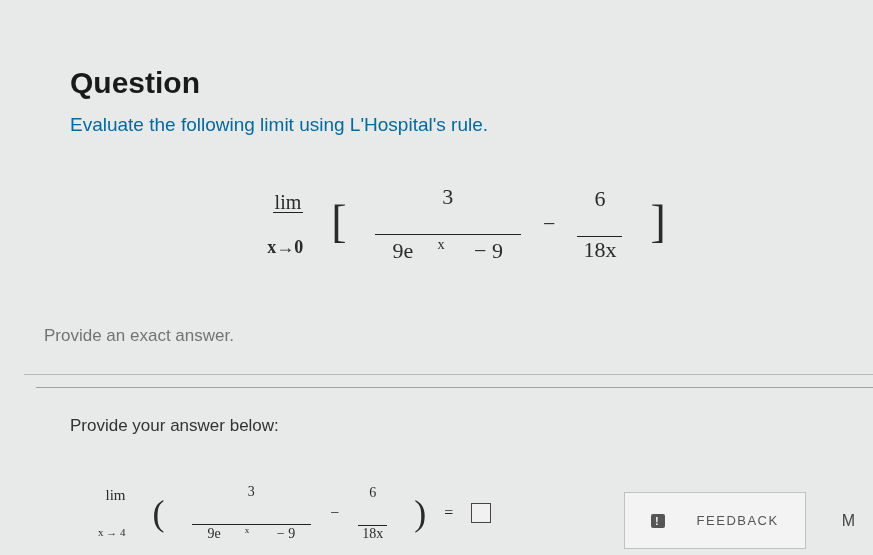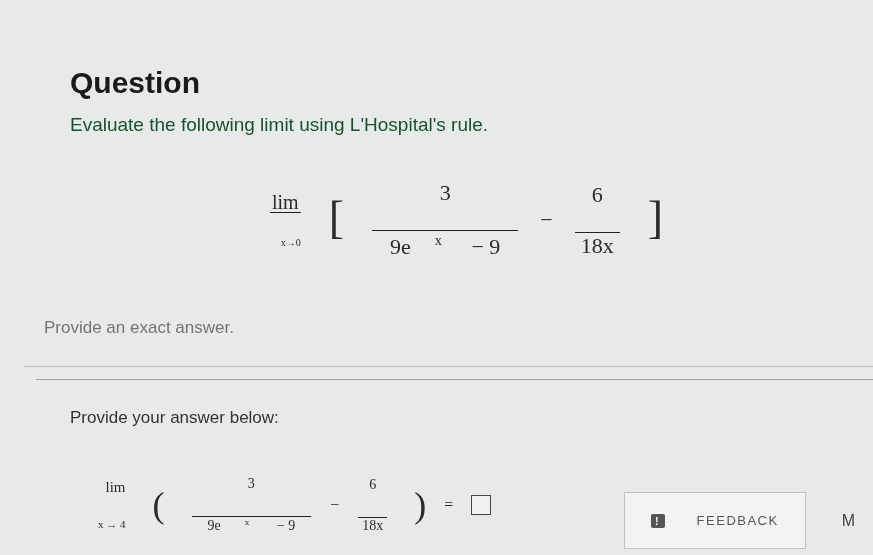--- a/index.html
+++ b/index.html
@@ -17,32 +17,32 @@
     }
     .q-title {
       font-size: 30px;
       font-weight: bold;
       margin-bottom: 14px;
       color: #1a1a1a;
     }
     .prompt {
       font-size: 19px;
       margin-bottom: 20px;
-      color: #14532d;
+      color: #0369a1;
     }
     .math-display {
       text-align: center;
       margin: 10px auto 18px;
       font-family: "Times New Roman", serif;
       font-size: 22px;
     }
     .lim-block { display: inline-flex; align-items: center; }
     .lim-text { display: inline-flex; flex-direction: column; align-items: flex-end; line-height: 1; margin-right: 4px; }
     .lim-top { border-bottom: 1px solid #222; padding: 0 2px; font-size: 20px; }
-    .lim-bot { font-size: 10px; padding-top: 1px; }
+    .lim-bot { font-size: 18px; padding-top: 1px; font-weight: bold; }
     .bracket { font-size: 46px; line-height: 1; position: relative; top: -2px; }
     .frac { display: inline-flex; flex-direction: column; align-items: center; line-height: 1; vertical-align: middle; margin: 0 4px; }
     .frac .num { padding: 0 6px 2px; }
     .frac .den { border-top: 1.5px solid #222; padding: 2px 6px 0; }
     sup { font-size: 0.65em; vertical-align: super; }
     .minus { margin: 0 6px; }
     .hr { border: none; border-top: 1px solid #b8bab9; margin: 0; }
     .sub-instruction {
       font-size: 17px;
       padding: 16px 8px;

